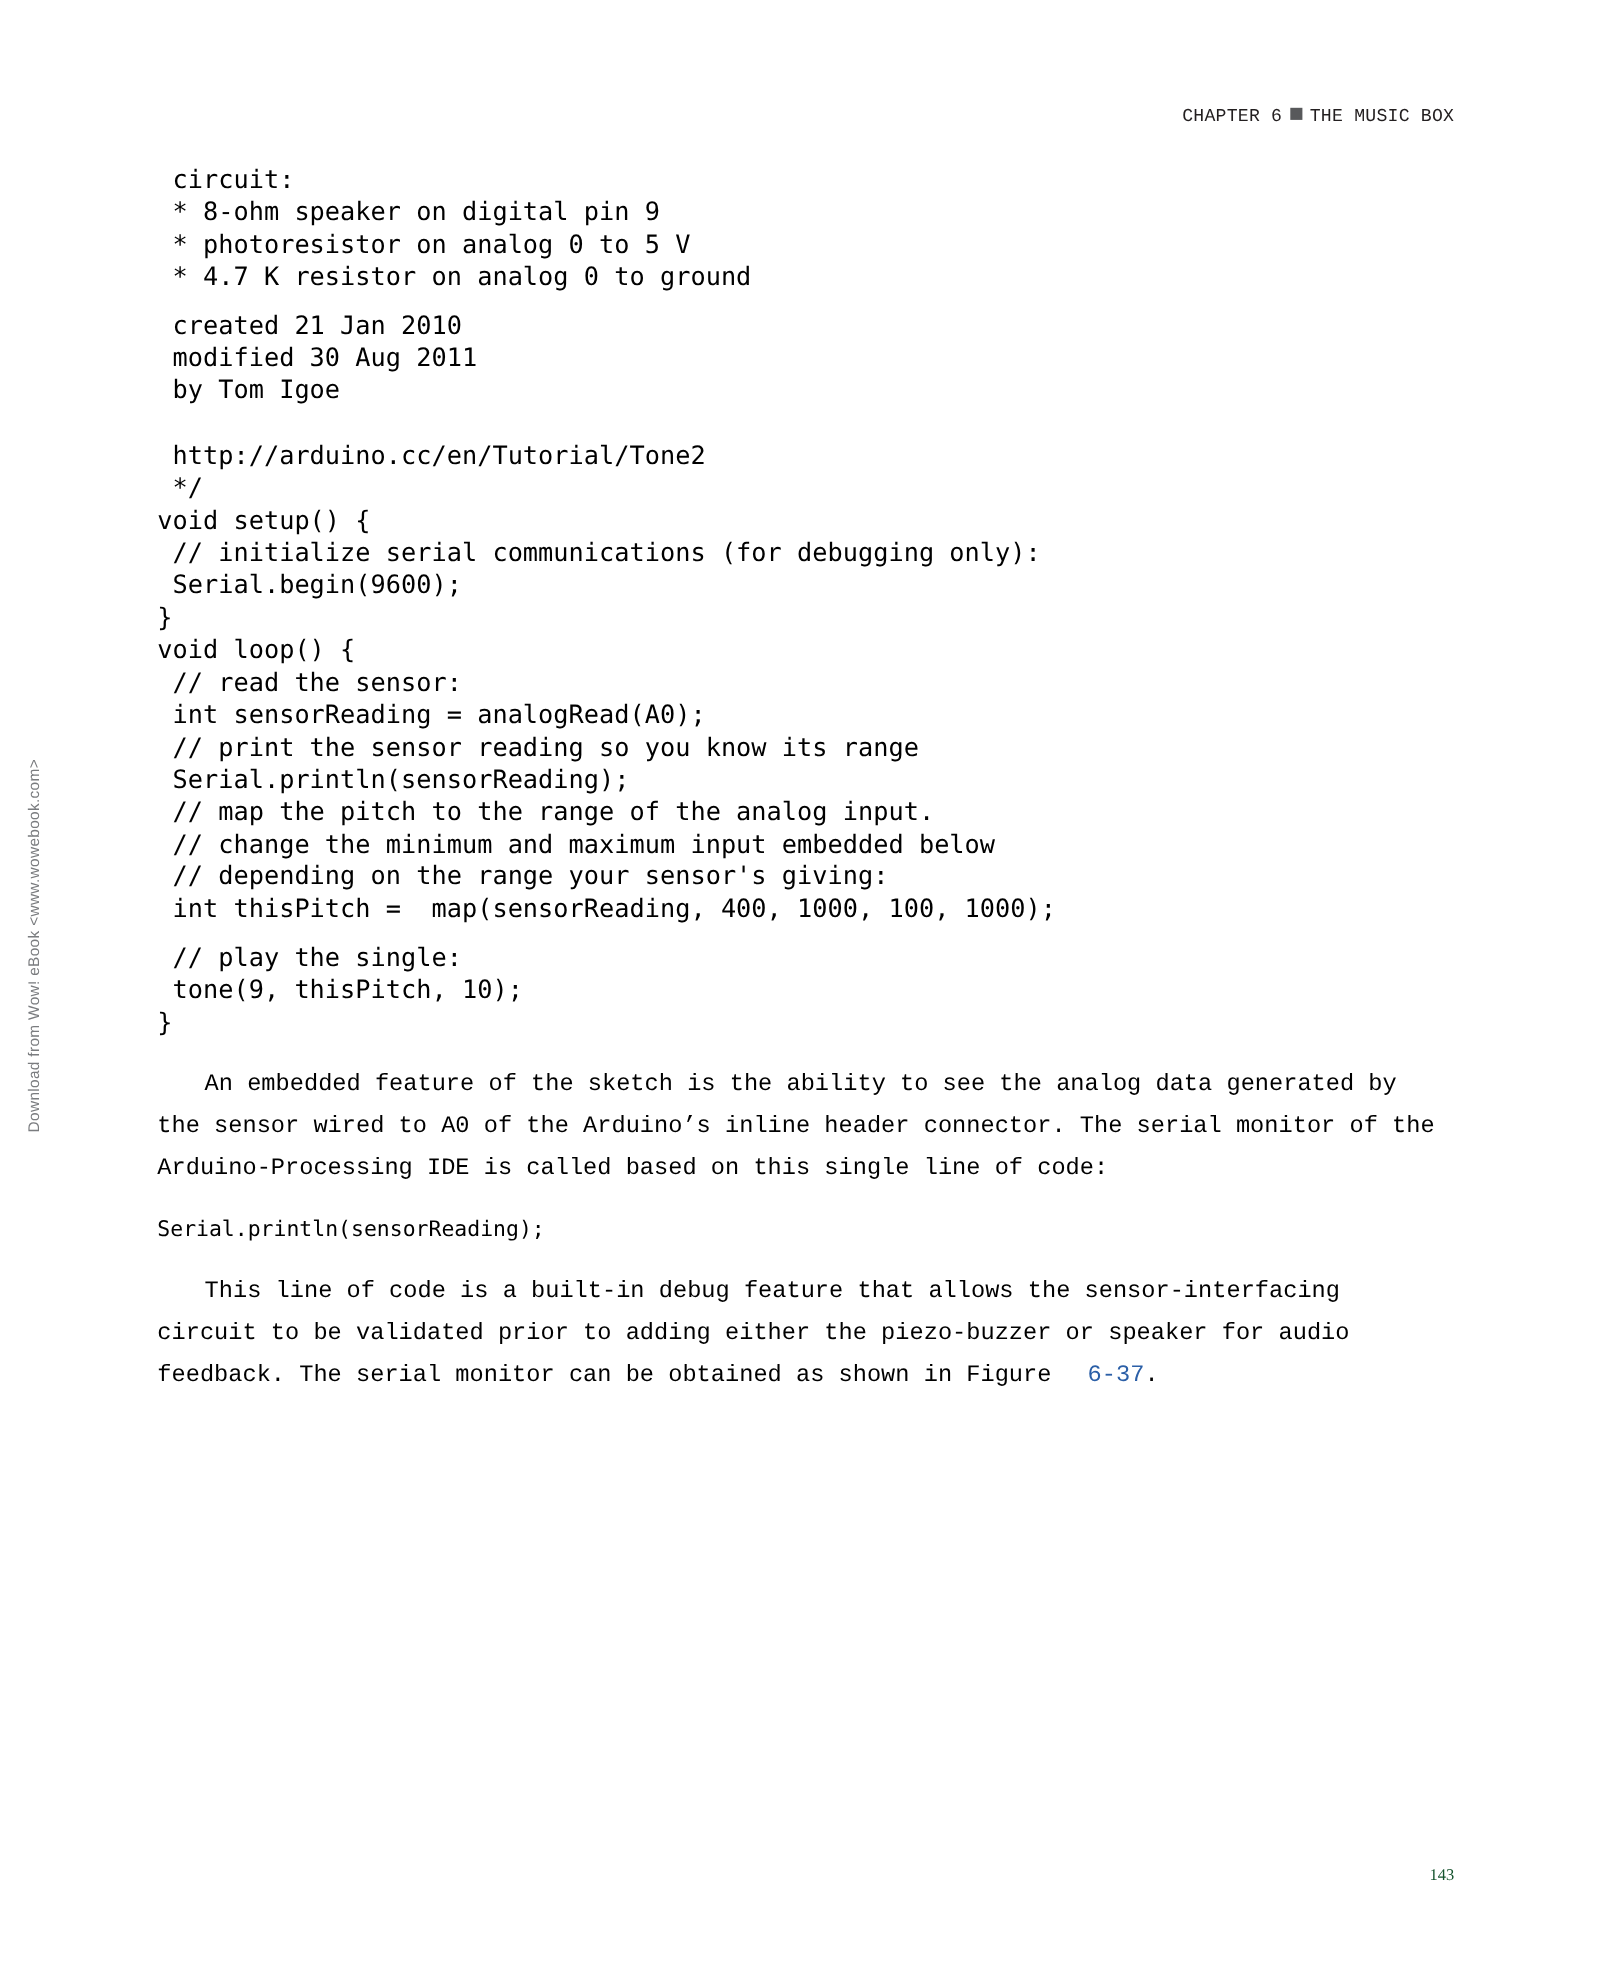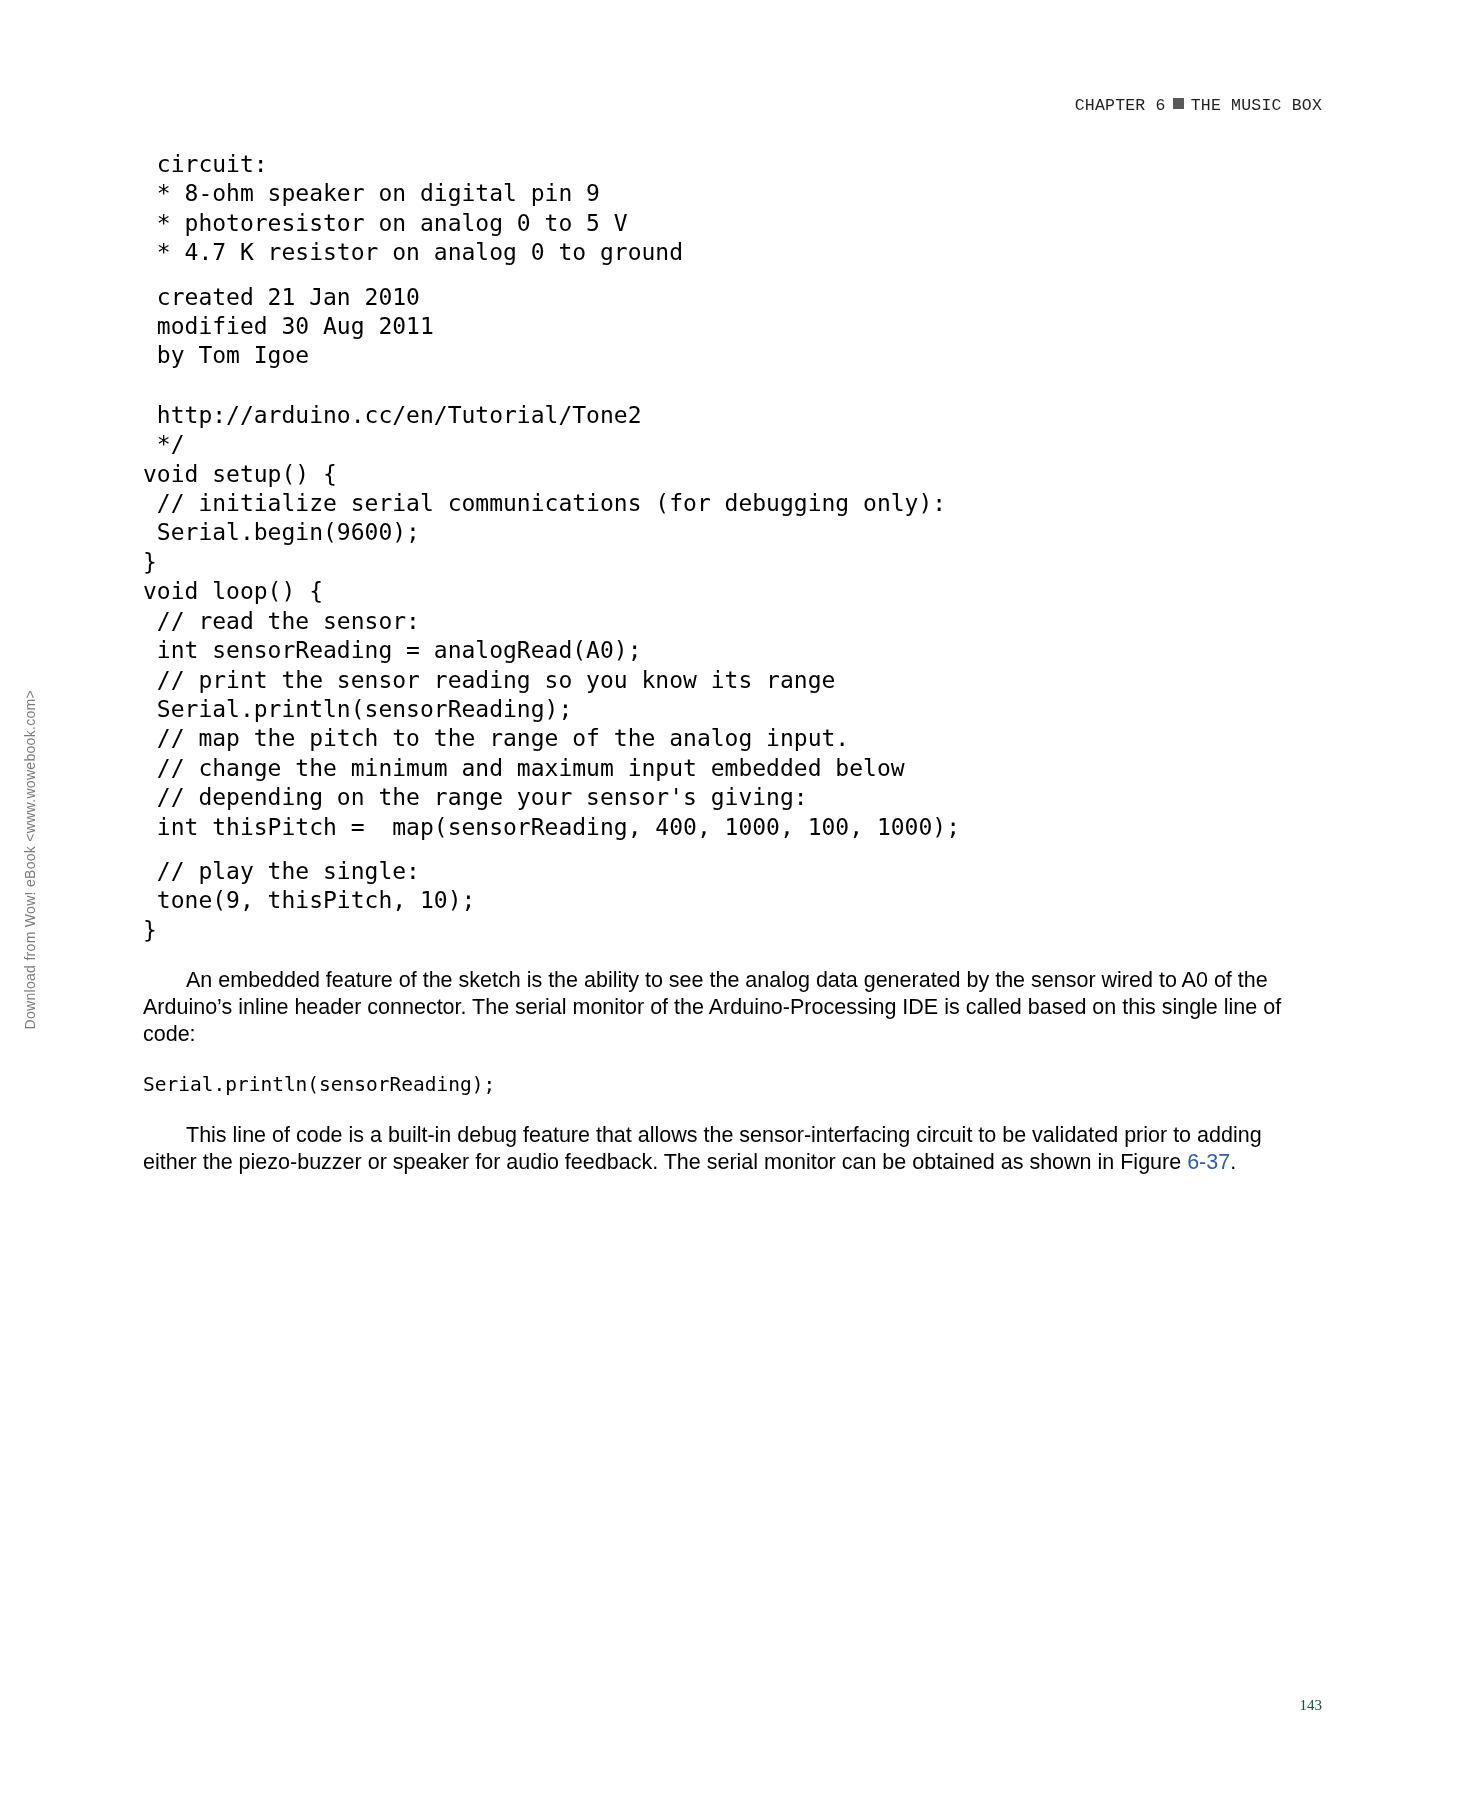--- a/index.html
+++ b/index.html
@@ -64,34 +64,35 @@
     font-size: 23px;
     line-height: 29.4px;
     color: #000000;
     white-space: pre;
     letter-spacing: 0px;
   }
   .gap-md { height: 15px; }
 
   
   p.body {
-    font-family: Liberation Sans, sans-serif;
+    font-family: Liberation Mono, monospace;
     font-size: 21.5px;
-    line-height: 27px;
+    line-height: 38px;
     margin: 0;
     text-align: left;
     color: #000000;
   }
   p.body.first-indent {
     text-indent: 43px;
   }
   .para-gap { height: 22px; }
 
   .xref {
     color: #2b5fa7;
+    margin-left: 20px;
   }
 
   
   .code-inline-para {
     font-family: "DejaVu Sans Mono", monospace;
     font-size: 19.5px;
     line-height: 29.4px;
     color: #000000;
     white-space: pre;
   }

